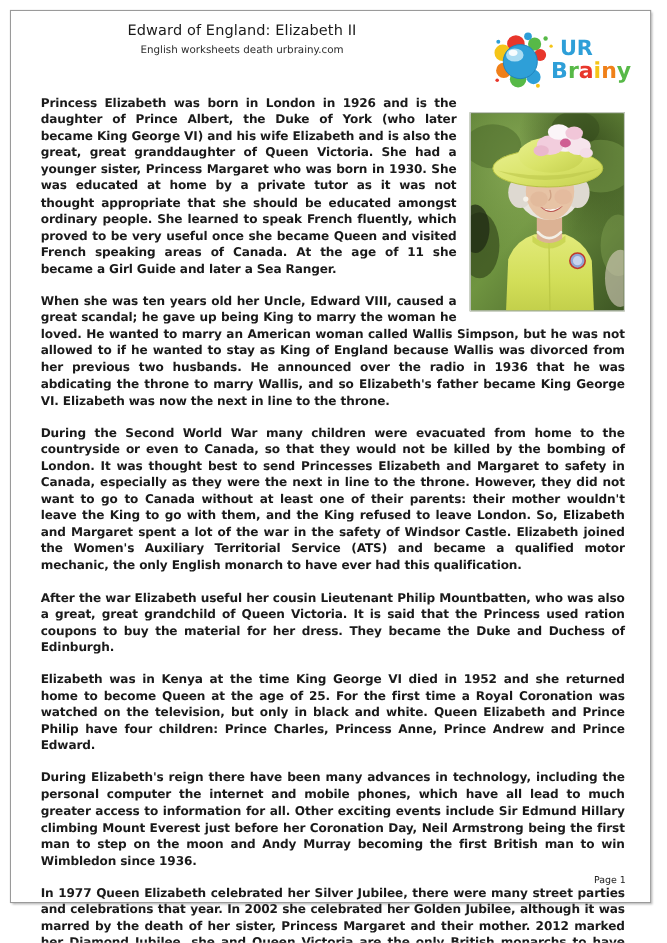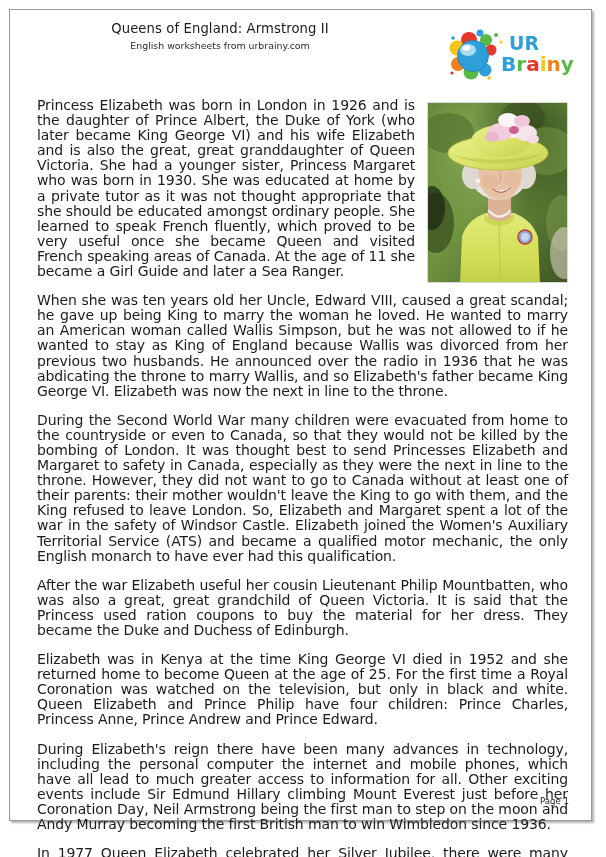--- a/index.html
+++ b/index.html
@@ -78,27 +78,28 @@
   .content {
     position: absolute;
     left: 27px;
     top: 76px;
     width: 531px;
     height: 700px;
   }
 
   .para {
     font-family: "DejaVu Sans", sans-serif;
-    font-size: 14px;
+    font-size: 11px;
     line-height: 15.1px;
     color: #1b1b1b;
     text-align: justify;
     text-justify: inter-word;
-    margin: 12px 0 14px 0;
+    margin: 0 0 14px 0;
     letter-spacing: -0.12px;
+    font-weight: bold;
   }
   .para:last-child { margin-bottom: 0; }
 
   
   .photo {
     float: right;
     width: 141px;
     height: 181px;
     margin: 16px 0 6px 12px;
     border: 1px solid #d8d8d8;
@@ -121,22 +122,22 @@
 </style>
 </head>
 <body>
 
 <div id="page">
   <div class="sheet">
 
     <div class="header">
 
       <div class="header-titles">
-        <div class="doc-title">Queens of England: Armstrong II</div>
-        <div class="doc-subtitle">English worksheets from urbrainy.com</div>
+        <div class="doc-title">Edward of England: Elizabeth II</div>
+        <div class="doc-subtitle">English worksheets death urbrainy.com</div>
       </div>
 
       <div class="logo">
         <svg width="128" height="58" viewBox="0 0 128 58" xmlns="http://www.w3.org/2000/svg">
 
           <circle cx="20" cy="14" r="8" fill="#e8362b"></circle>
           <circle cx="8" cy="22" r="7.5" fill="#f5c518"></circle>
           <circle cx="9" cy="38" r="7" fill="#f08019"></circle>
           <circle cx="22" cy="46" r="7.5" fill="#57b947"></circle>
           <circle cx="36" cy="44" r="6.5" fill="#2e9fd8"></circle>

